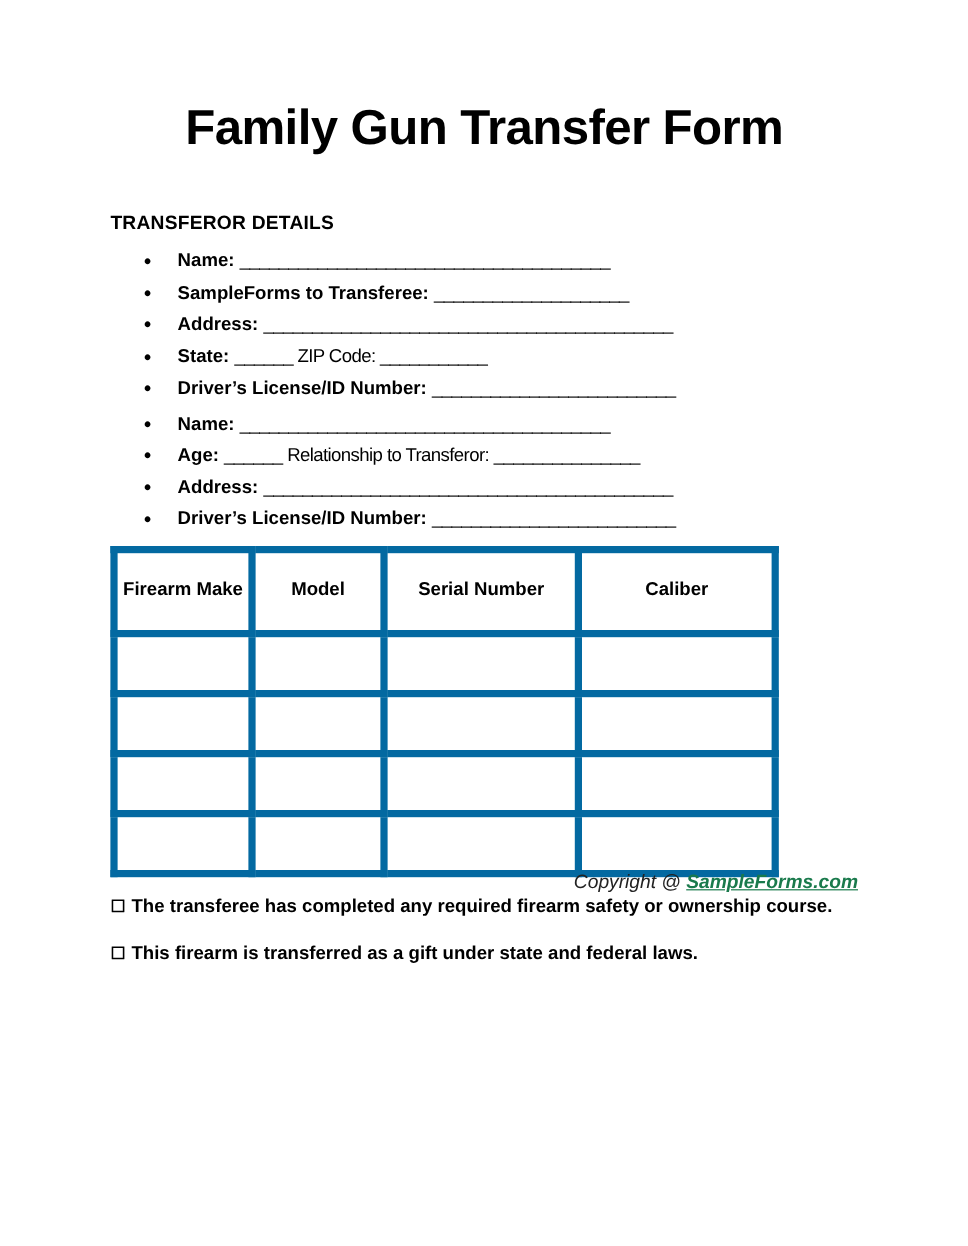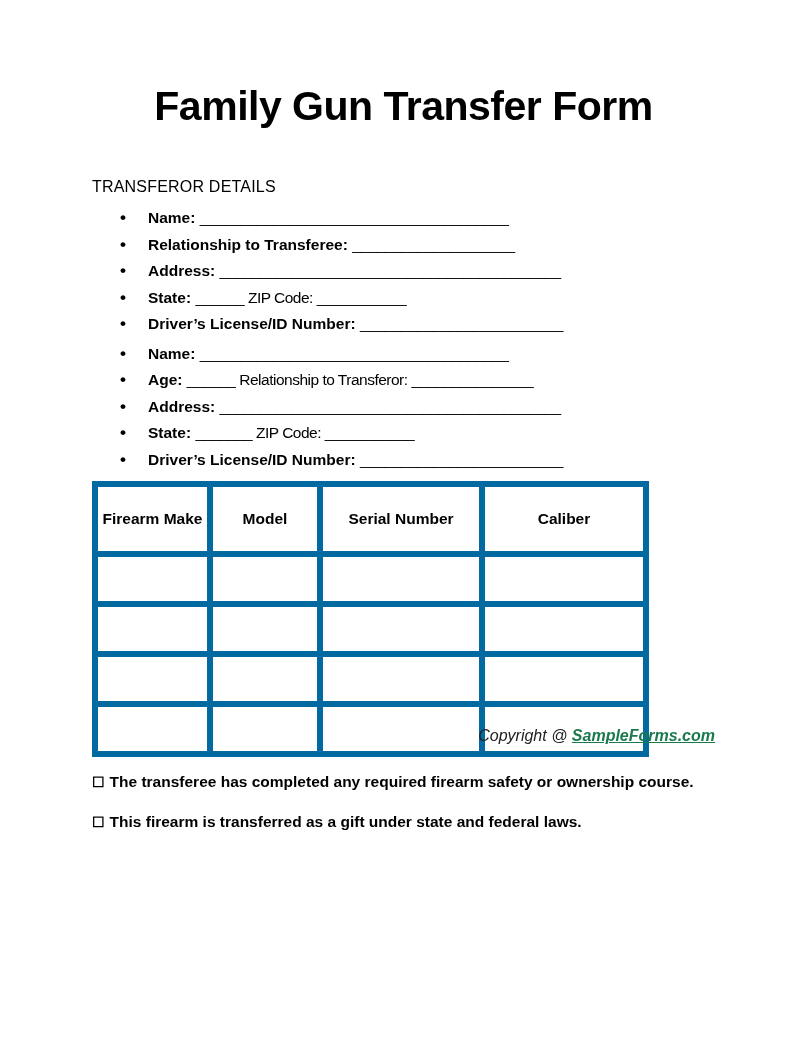--- a/index.html
+++ b/index.html
@@ -26,21 +26,21 @@
     text-align: center;
     font-size: 41px;
     font-weight: bold;
     letter-spacing: -0.5px;
     margin: 0;
     padding-top: 84px;
     line-height: 1.1;
   }
   .section-heading {
     font-size: 16px;
-    font-weight: normal;
+    font-weight: bold;
     letter-spacing: 0.2px;
     margin: 0;
   }
   .sec-transferor { margin-top: 49px; }
   .sec-transferee { margin-top: 36px; }
   .sec-firearm { margin-top: 37px; }
 
   ul.fields {
     list-style: none;
     margin: 14px 0 0 0;
@@ -131,21 +131,21 @@
 
   <h1 class="doc-title">Family Gun Transfer Form</h1>
 
   <div class="section-heading sec-transferor">TRANSFEROR DETAILS</div>
   <ul class="fields">
     <li>
       <span>Name:</span>
       <span class="blank">______________________________________</span>
     </li>
     <li>
-      <span>Relationship to Transferee:</span>
+      <span>SampleForms to Transferee:</span>
       <span class="blank">____________________</span>
     </li>
     <li>
       <span>Address:</span>
       <span class="blank">__________________________________________</span>
     </li>
     <li>
       <span>State:</span>
       <span class="blank">______ ZIP Code: ___________</span>
     </li>
@@ -160,24 +160,20 @@
       <span>Name:</span>
       <span class="blank">______________________________________</span>
     </li>
     <li>
       <span>Age:</span>
       <span class="blank">______ Relationship to Transferor: _______________</span>
     </li>
     <li>
       <span>Address:</span>
       <span class="blank">__________________________________________</span>
-    </li>
-    <li>
-      <span>State:</span>
-      <span class="blank">_______ ZIP Code: ___________</span>
     </li>
     <li>
       <span>Driver’s License/ID Number:</span>
       <span class="blank">_________________________</span>
     </li>
   </ul>
 
 
   <table class="firearm">
     <colgroup>

